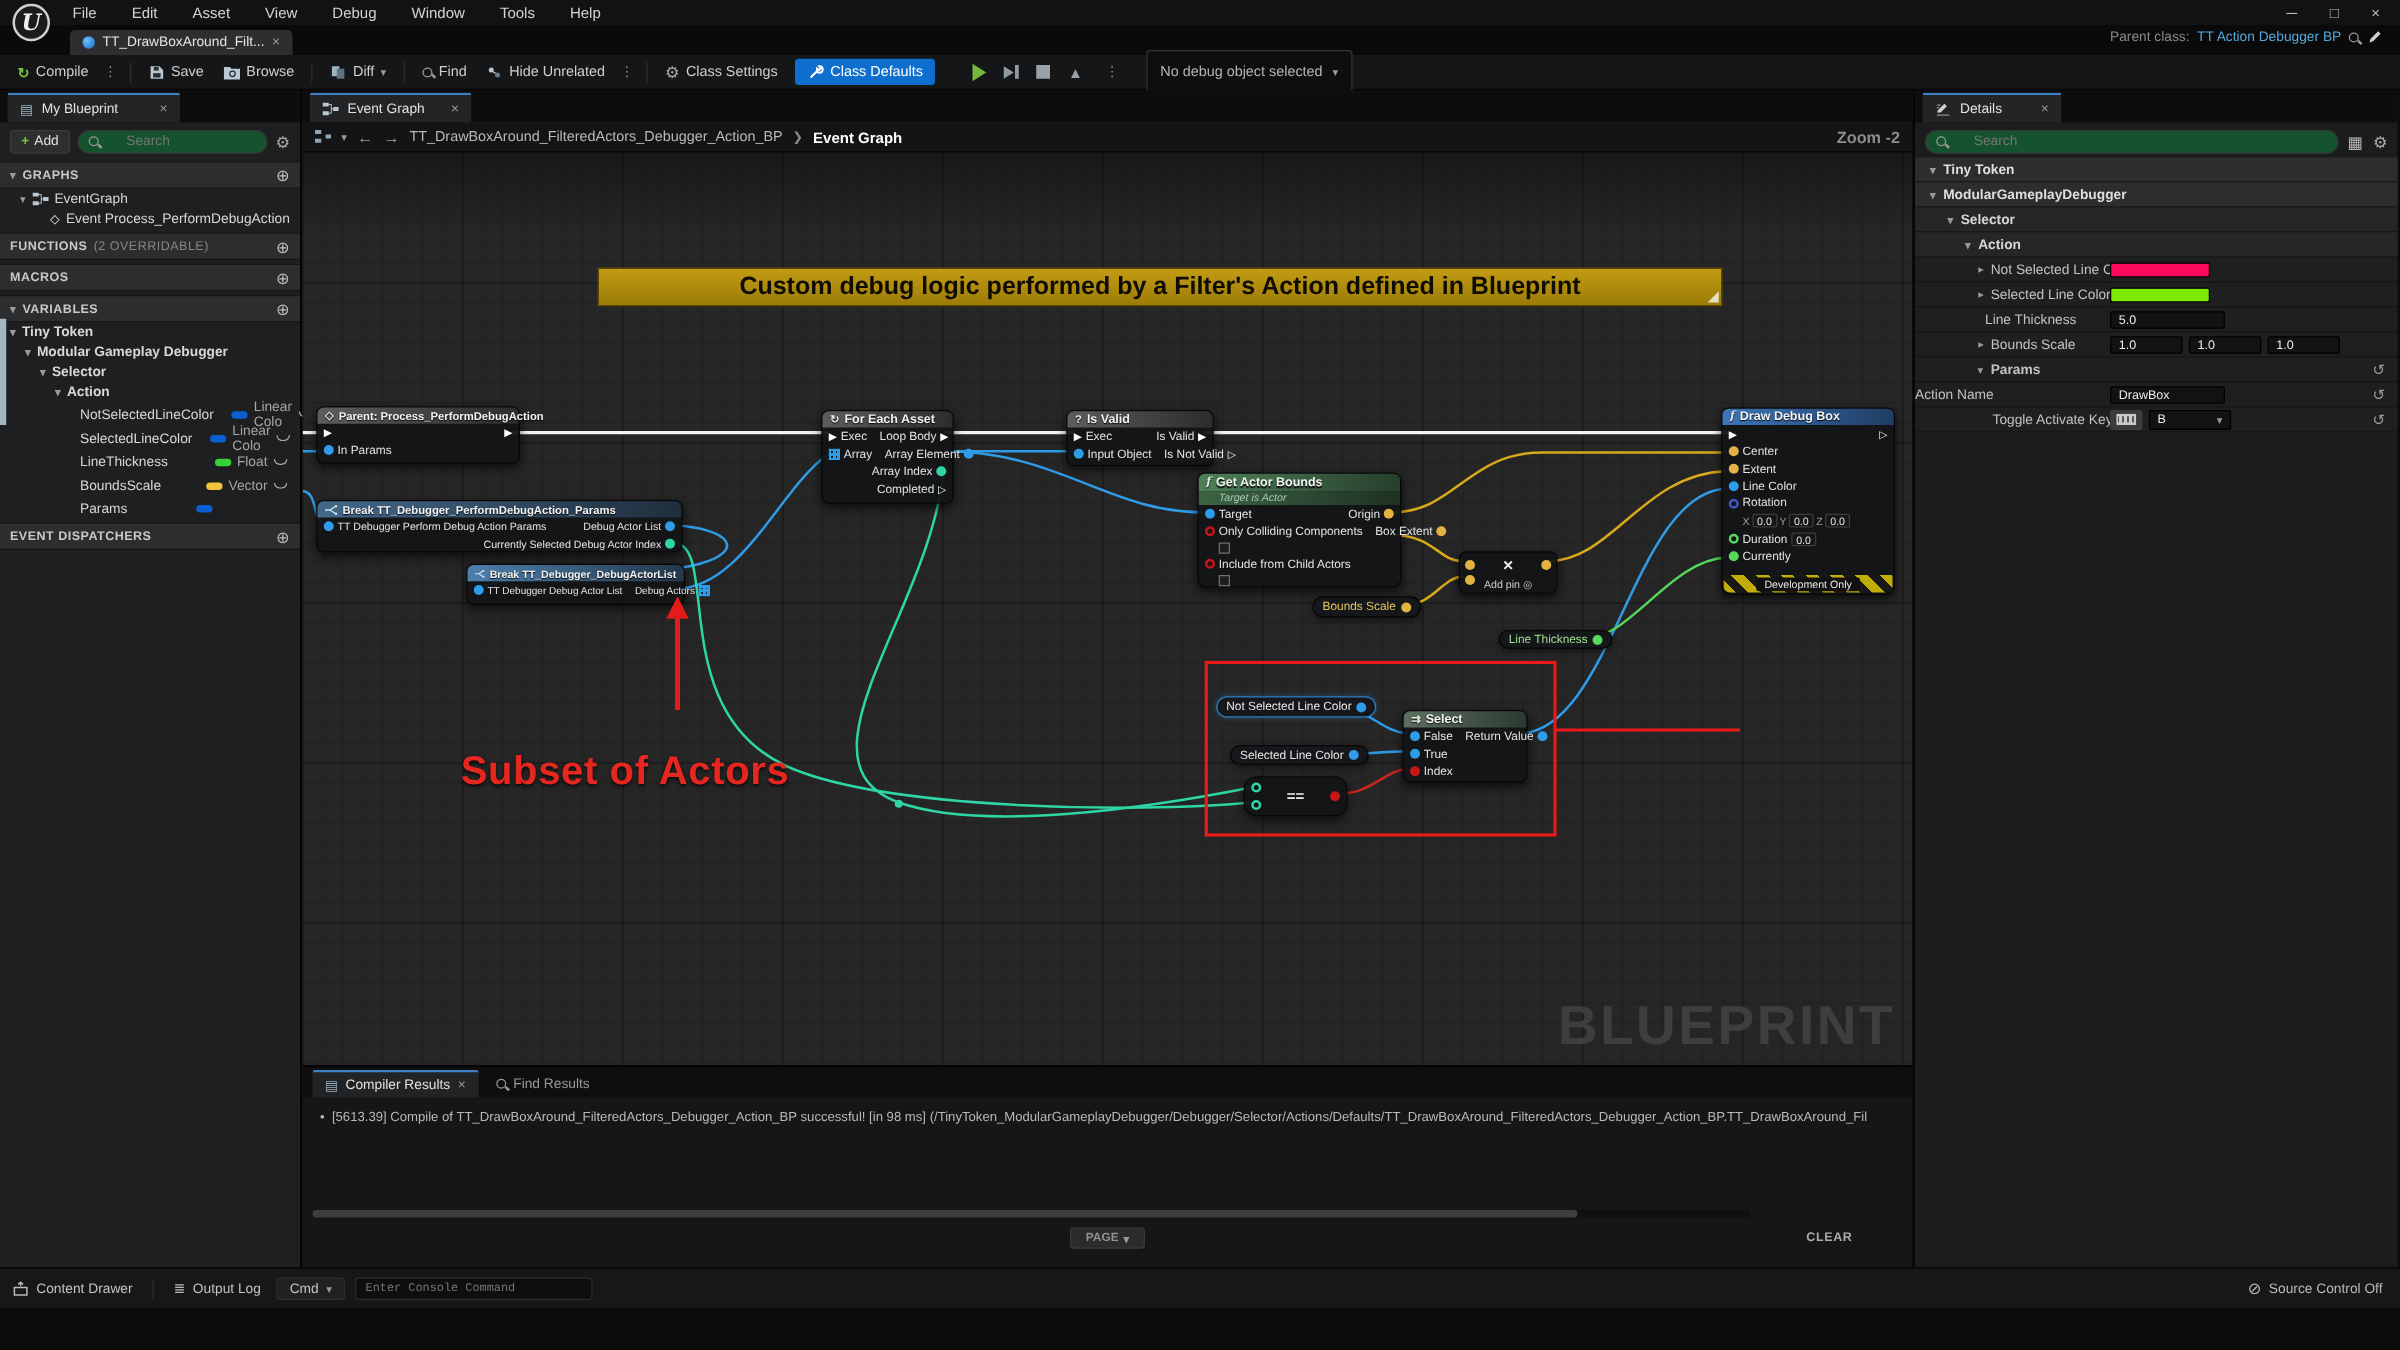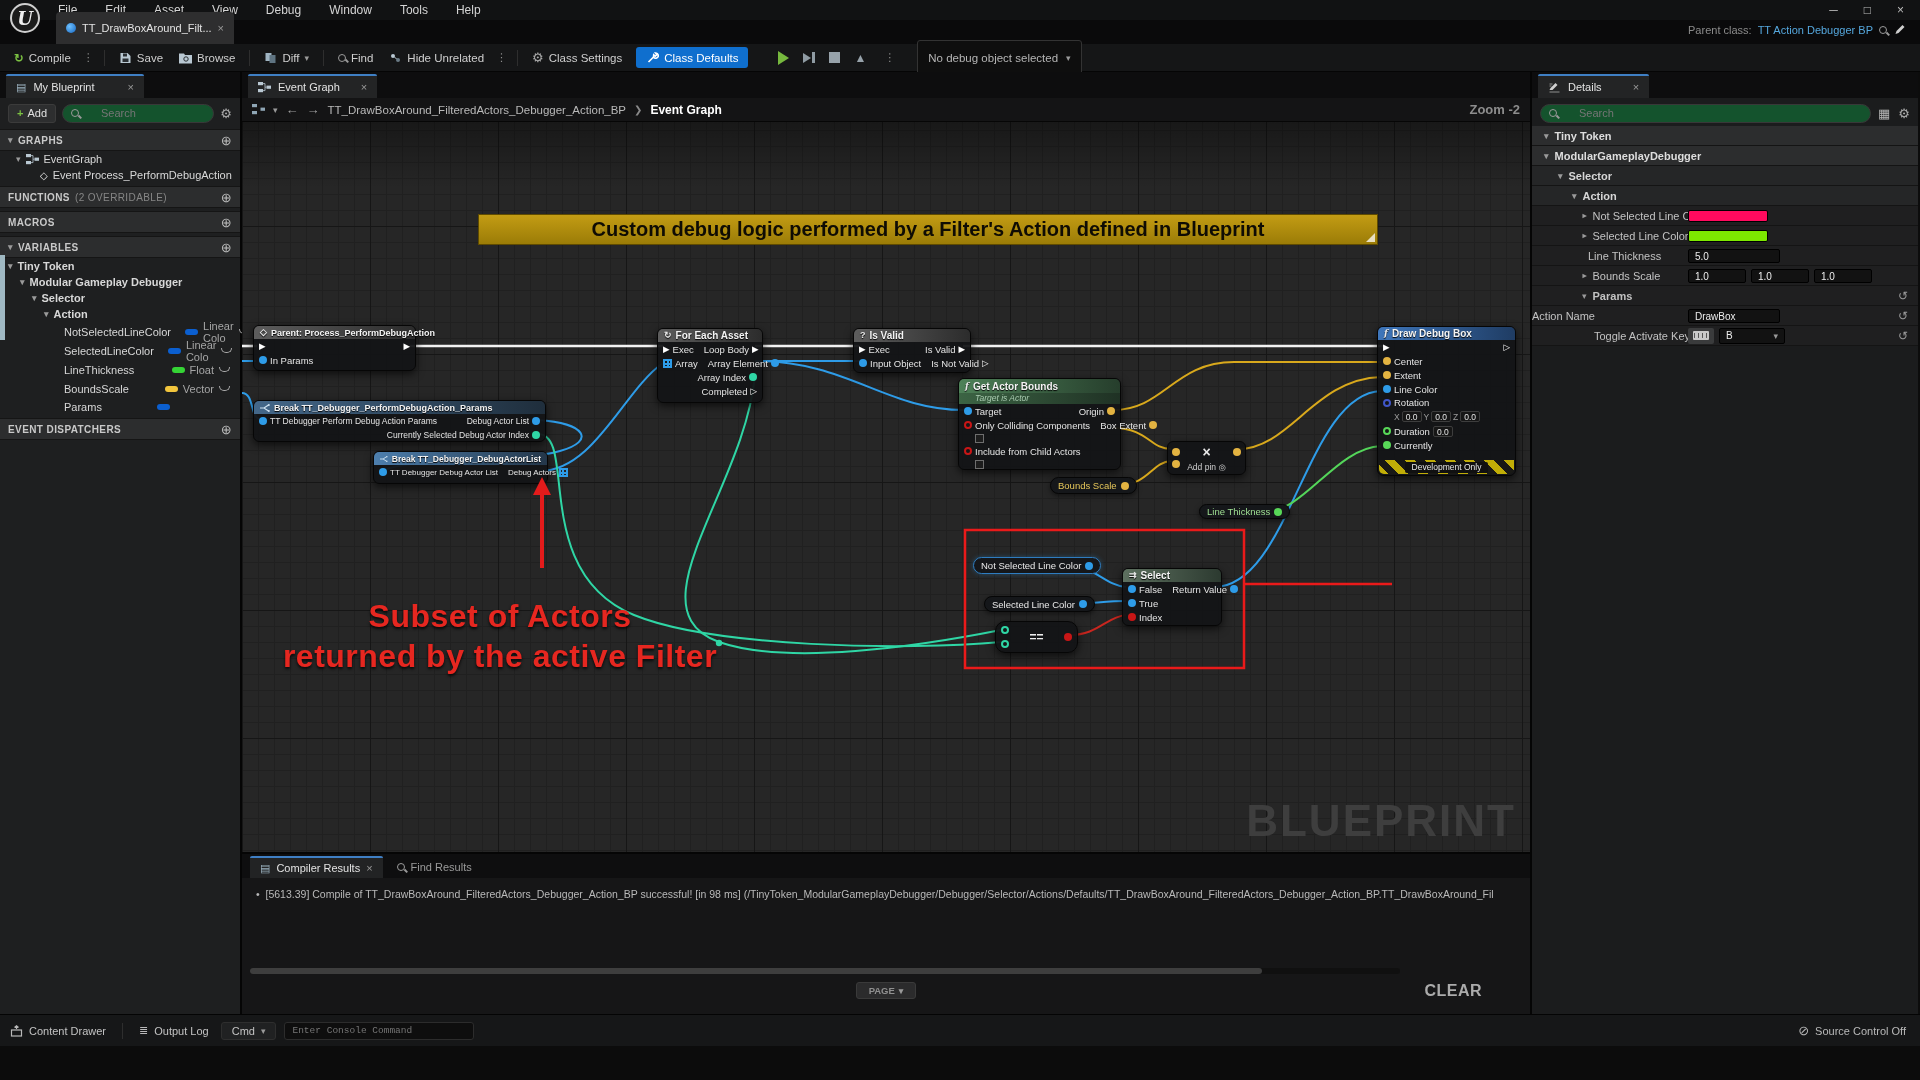--- a/index.html
+++ b/index.html
@@ -9,21 +9,21 @@
 
   
   #titlebar { position:absolute; top:0; left:0; right:0; height:20px; background:#111213; display:flex; align-items:center; }
   .uelogo { position:absolute; left:10px; top:3px; width:30px; height:30px; border:2px solid #cfcfcf; border-radius:50%; background:#1b1b1b; color:#efefef; font-family:"DejaVu Serif", serif; font-style:italic; font-weight:bold; font-size:18px; display:flex; align-items:center; justify-content:center; z-index:10; }
   #menubar { display:flex; gap:28px; margin-left:58px; font-size:12px; color:#d4d4d4; }
   .menu-item { cursor:default; }
   #winctrl { margin-left:auto; display:flex; gap:26px; margin-right:16px; color:#bdbdbd; font-size:12px; }
 
   
   #tabrow { position:absolute; top:20px; left:0; right:0; height:24px; background:#0a0a0b; }
-  #asset-tab { position:absolute; left:56px; bottom:0; height:32px; background:#2e2e2f; border-radius:4px 4px 0 0; display:flex; align-items:center; gap:6px; padding:0 10px; font-size:11px; color:#e3e3e3; }
+  #asset-tab { position:absolute; left:56px; bottom:0; height:20px; background:#2e2e2f; border-radius:4px 4px 0 0; display:flex; align-items:center; gap:6px; padding:0 10px; font-size:11px; color:#e3e3e3; }
   .bp-dot { width:10px; height:10px; border-radius:50%; background:radial-gradient(circle at 35% 35%, #6ec1ff, #1565c0); }
   .tab-x { color:#9a9a9a; font-size:11px; }
   #parentclass { position:absolute; right:14px; top:4px; display:flex; gap:6px; align-items:center; font-size:11px; color:#8b8b8b; }
   #parentclass .pclink { color:#55a7dd; }
 
   
   #toolbar { position:absolute; top:44px; left:0; right:0; height:28px; background:#151617; border-bottom:1px solid #050505; display:flex; align-items:center; font-size:11.5px; color:#cfcfcf; }
   .tbtn { display:flex; align-items:center; gap:5px; padding:0 8px; height:100%; }
   .kebab { color:#8d8d8d; padding:0 4px; font-size:11px; }
   .vsep { width:1px; height:16px; background:#2e2e2e; margin:0 6px; }
@@ -132,21 +132,21 @@
   
   #compiler { height:162px; background:#161617; border-top:2px solid #050505; position:relative; }
   .comp-tabs { height:24px; background:#0e0e0f; display:flex; align-items:flex-end; padding-left:8px; gap:4px; }
   .ctab { height:22px; display:flex; align-items:center; gap:6px; padding:0 10px; font-size:11px; }
   .ctab.active { background:#222324; border-top:2px solid #3f7fc4; border-radius:2px 2px 0 0; color:#e2e2e2; }
   .ctab.inactive { color:#9a9a9a; }
   #comp-msg { position:absolute; left:14px; top:34px; right:10px; font-size:10.5px; color:#b9b9b9; white-space:nowrap; overflow:hidden; }
   #comp-scroll { position:absolute; left:8px; right:130px; top:114px; height:6px; background:#101010; border-radius:3px; }
   #comp-scroll .thumb { width:88%; height:6px; background:#3e3e3e; border-radius:3px; }
   #page-btn { position:absolute; left:614px; top:128px; width:60px; height:17px; background:#2b2b2c; border:1px solid #3a3a3a; border-radius:3px; display:flex; align-items:center; justify-content:center; gap:4px; font-size:9.5px; font-weight:bold; color:#909090; }
-  #clear-btn { position:absolute; right:48px; top:128px; height:17px; display:flex; align-items:center; font-size:16px; font-weight:bold; color:#ababab; letter-spacing:.5px; }
+  #clear-btn { position:absolute; right:48px; top:128px; height:17px; display:flex; align-items:center; font-size:10px; font-weight:bold; color:#ababab; letter-spacing:.5px; }
 
   
   .d-search { height:26px; display:flex; align-items:center; gap:7px; padding:0 8px; margin-top:2px; }
   .d-icons { color:#b5b5b5; font-size:13px; display:flex; gap:8px; }
   .drow { display:flex; align-items:center; height:20px; background:#1f1f20; border-bottom:1px solid #141414; font-size:11px; color:#c2c2c2; }
   .drow .lbl { white-space:nowrap; }
   .dcat { background:#2c2d2e; font-weight:bold; color:#dedede; }
   .dsub { background:#252627; font-weight:bold; color:#d6d6d6; }
   .dval { position:absolute; left:156px; display:flex; align-items:center; gap:5px; }
   .drow { position:relative; }
@@ -852,16 +852,15 @@
   <div id="left-strip"></div>
 
   <svg id="annot-svg" width="1920" height="1080">
     <rect x="965" y="530" width="279" height="138" fill="none" stroke="#ea1a1a" stroke-width="2.5"></rect>
     <path d="M1244,584 H1392" stroke="#ea1a1a" stroke-width="2.5"></path>
     <path d="M542,568 V492" stroke="#e31b1b" stroke-width="4"></path>
     <polygon points="542,477 533,495 551,495" fill="#e31b1b"></polygon>
   </svg>
   <div class="redtext" style="left:250px;top:596px;width:500px;">
     <div>Subset of Actors</div>
-    <div>returned by the active Filter</div>
   </div>
 
 </div>
 
 </body></html>

